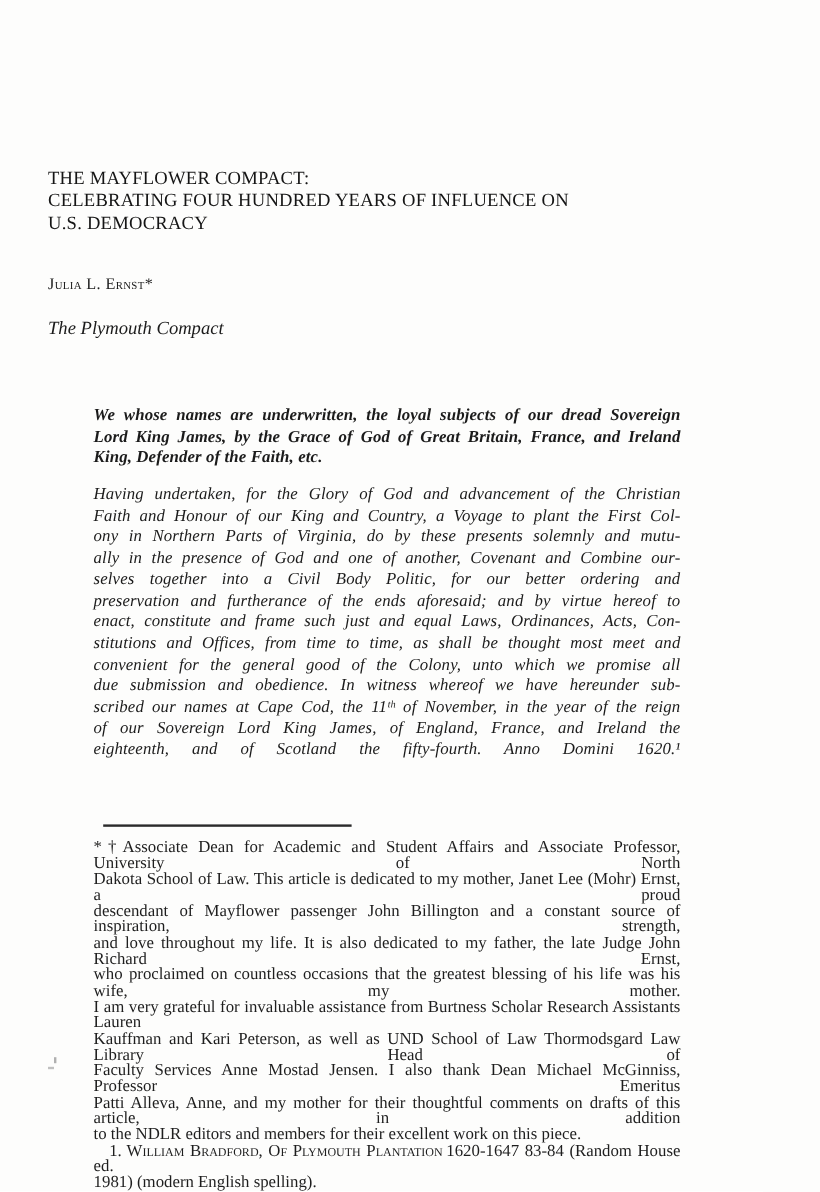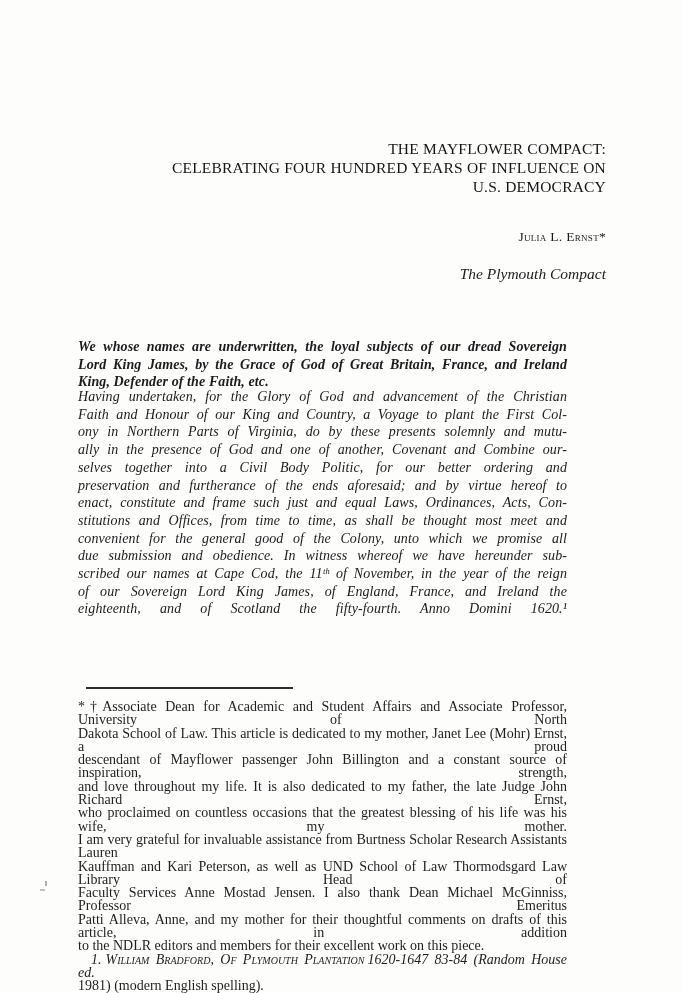--- a/index.html
+++ b/index.html
@@ -5,21 +5,21 @@
   html, body { margin: 0; padding: 0; background: #ffffff; }
   .page {
     position: relative;
     width: 683px;
     height: 993px;
     background: #fdfdfc;
     overflow: hidden;
     font-family: "Liberation Serif", "DejaVu Serif", "DejaVu Sans", serif;
     color: #1b1b1b;
   }
-  .centerband { position: absolute; left: 40px; width: 566px; text-align: right; }
+  .centerband { position: absolute; left: 40px; width: 566px; text-align: left; }
   .title {
     top: 139px;
     font-size: 15.5px;
     line-height: 19px;
     letter-spacing: 0.2px;
     white-space: pre-line;
     color: #151515;
   }
   .author {
     top: 229px;
@@ -34,21 +34,21 @@
   }
   .bodycol { position: absolute; left: 78px; width: 489px; }
   .compact {
     font-style: italic;
     font-size: 14px;
     line-height: 17.7px;
     letter-spacing: 0.1px;
   }
   .p1 { top: 303px; }
   .p2 { top: 338px; font-weight: bold; }
-  .p3 { top: 388px; }
+  .p3 { top: 404px; }
   .jl {
     white-space: pre-line;
     text-align: justify;
     text-align-last: justify;
     -moz-text-align-last: justify;
   }
   .fnsep {
     position: absolute;
     left: 86px;
     top: 687px;
@@ -56,21 +56,21 @@
     height: 2px;
     background: #2b2b2b;
   }
   .fnblock {
     top: 700px;
     font-size: 14px;
     line-height: 13.3px;
     text-align: justify;
     color: #1e1e1e;
   }
-  .cit-line1 { text-indent: 13px; white-space: normal; font-style: italic; }
+  .cit-line1 { text-indent: 13px; white-space: normal; }
   .sc { font-variant: small-caps; }
   .cnum { margin-right: 4px; }
   .cdetail { margin-left: 3px; }
   .artifact { position: absolute; left: 40px; top: 881px; width: 10px; height: 12px; }
   .artifact .m1 { position: absolute; left: 5px; top: 0; width: 2px; height: 5px; background: #b0b0b0; }
   .artifact .m2 { position: absolute; left: 0; top: 8px; width: 5px; height: 1.5px; background: #c0c0c0; }
 </style>
 </head>
 <body>
 

